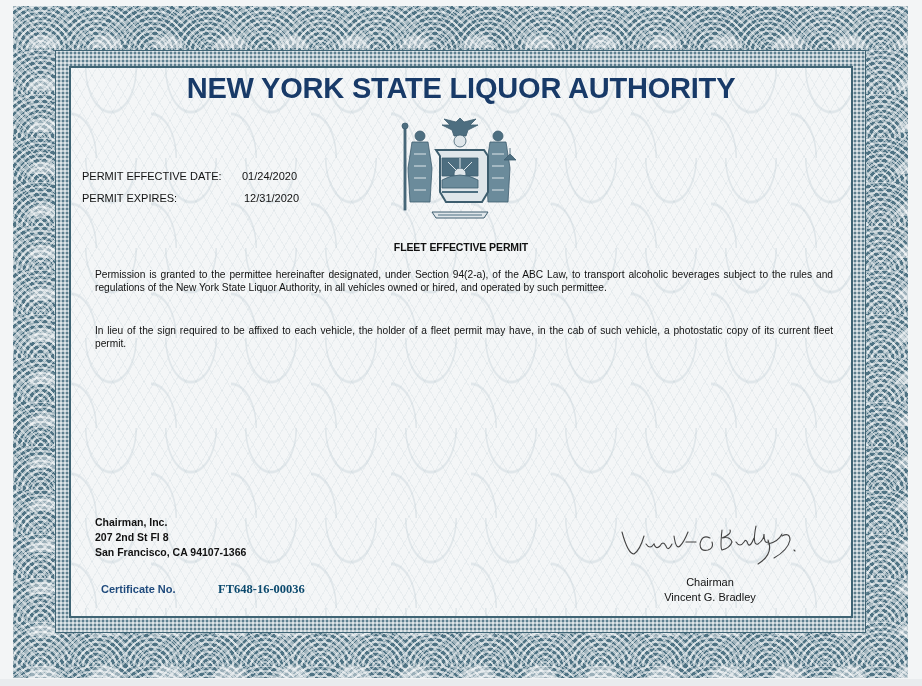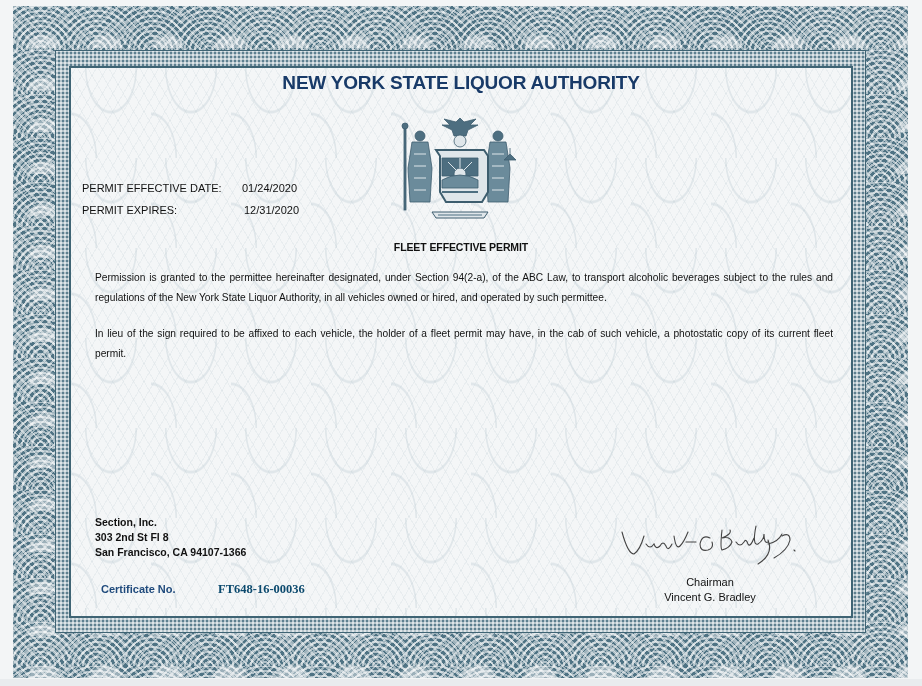--- a/index.html
+++ b/index.html
@@ -43,36 +43,36 @@
         radial-gradient(ellipse 40px 70px at 50% 0%, rgba(200,212,218,0) 0 60%, rgba(200,212,218,0.45) 62% 64%, rgba(200,212,218,0) 66%),
         radial-gradient(ellipse 40px 70px at 0% 100%, rgba(200,212,218,0) 0 60%, rgba(200,212,218,0.45) 62% 64%, rgba(200,212,218,0) 66%),
         repeating-linear-gradient(60deg, rgba(200,212,218,0.25) 0 1px, rgba(255,255,255,0) 1px 9px),
         repeating-linear-gradient(-60deg, rgba(200,212,218,0.25) 0 1px, rgba(255,255,255,0) 1px 9px);
       background-size: 80px 90px, 80px 90px, auto, auto;
     }
 
     
     .title {
       position: absolute; left: 0; width: 922px; top: 72px; text-align: center;
-      font-weight: bold; font-size: 19px; color: #183a68; letter-spacing: -0.2px;
+      font-weight: bold; font-size: 29px; color: #183a68; letter-spacing: -0.2px;
     }
     .seal { position: absolute; left: 398px; top: 114px; width: 124px; height: 112px; }
 
-    .dates { position: absolute; left: 82px; top: 182px; font-size: 11px; color: #111; }
+    .dates { position: absolute; left: 82px; top: 170px; font-size: 11px; color: #111; }
     .dates .row { display: flex; height: 22px; align-items: flex-start; }
     .dates .lbl { width: 160px; }
     .dates .val { }
     .dates .row:nth-child(2) .val { padding-left: 2px; }
 
     .permit-type {
       position: absolute; left: 0; width: 922px; top: 241px; text-align: center;
       font-weight: bold; font-size: 10.5px; letter-spacing: -0.1px;
     }
     .para {
-      position: absolute; left: 95px; width: 738px; font-size: 10.2px; line-height: 20px;
+      position: absolute; left: 95px; width: 738px; font-size: 10.2px; line-height: 13px;
       text-align: justify; color: #111;
     }
     .para1 { top: 268px; }
     .para2 { top: 324px; }
 
     .addr { position: absolute; left: 95px; top: 515px; font-weight: bold; font-size: 10.5px; line-height: 15px; }
     .cert-no-label { position: absolute; left: 101px; top: 583px; font-weight: bold; font-size: 11px; color: #1f4a7c; }
     .cert-no-value { position: absolute; left: 218px; top: 582px; font-weight: bold; font-size: 12.5px; color: #0c4a6e; font-family: Liberation Serif, serif; }
 
     .signature { position: absolute; left: 618px; top: 522px; width: 190px; height: 44px; }
@@ -131,22 +131,22 @@
     <span class="val">12/31/2020</span>
   </div>
 </div>
 
 <div class="permit-type">FLEET EFFECTIVE PERMIT</div>
 
 <p class="para para1">Permission is granted to the permittee hereinafter designated, under Section 94(2-a), of the ABC Law, to transport alcoholic beverages subject to the rules and regulations of the New York State Liquor Authority, in all vehicles owned or hired, and operated by such permittee.</p>
 <p class="para para2">In lieu of the sign required to be affixed to each vehicle, the holder of a fleet permit may have, in the cab of such vehicle, a photostatic copy of its current fleet permit.</p>
 
 <div class="addr">
-  <div>Section, Inc.</div>
-  <div>303 2nd St Fl 8</div>
+  <div>Chairman, Inc.</div>
+  <div>207 2nd St Fl 8</div>
   <div>San Francisco, CA 94107-1366</div>
 </div>
 
 <div class="cert-no-label">Certificate No.</div>
 <div class="cert-no-value">FT648-16-00036</div>
 
 <div class="signature">
   <svg viewBox="0 0 190 44" width="190" height="44">
     <path d="M4 10 q6 22 12 22 q6 -4 10 -18 M28 22 q4 6 8 0 q2 6 6 2 q3 -6 6 0 q2 6 6 -2 M56 14 q2 14 6 10 q4 -4 8 -14 M68 20 h10
              M92 16 q-8 -4 -10 6 q0 8 8 6 q6 -2 4 -8 M104 8 q-2 18 0 20 q8 -2 10 -8 q-2 -6 -10 -4 q10 -4 8 -8

